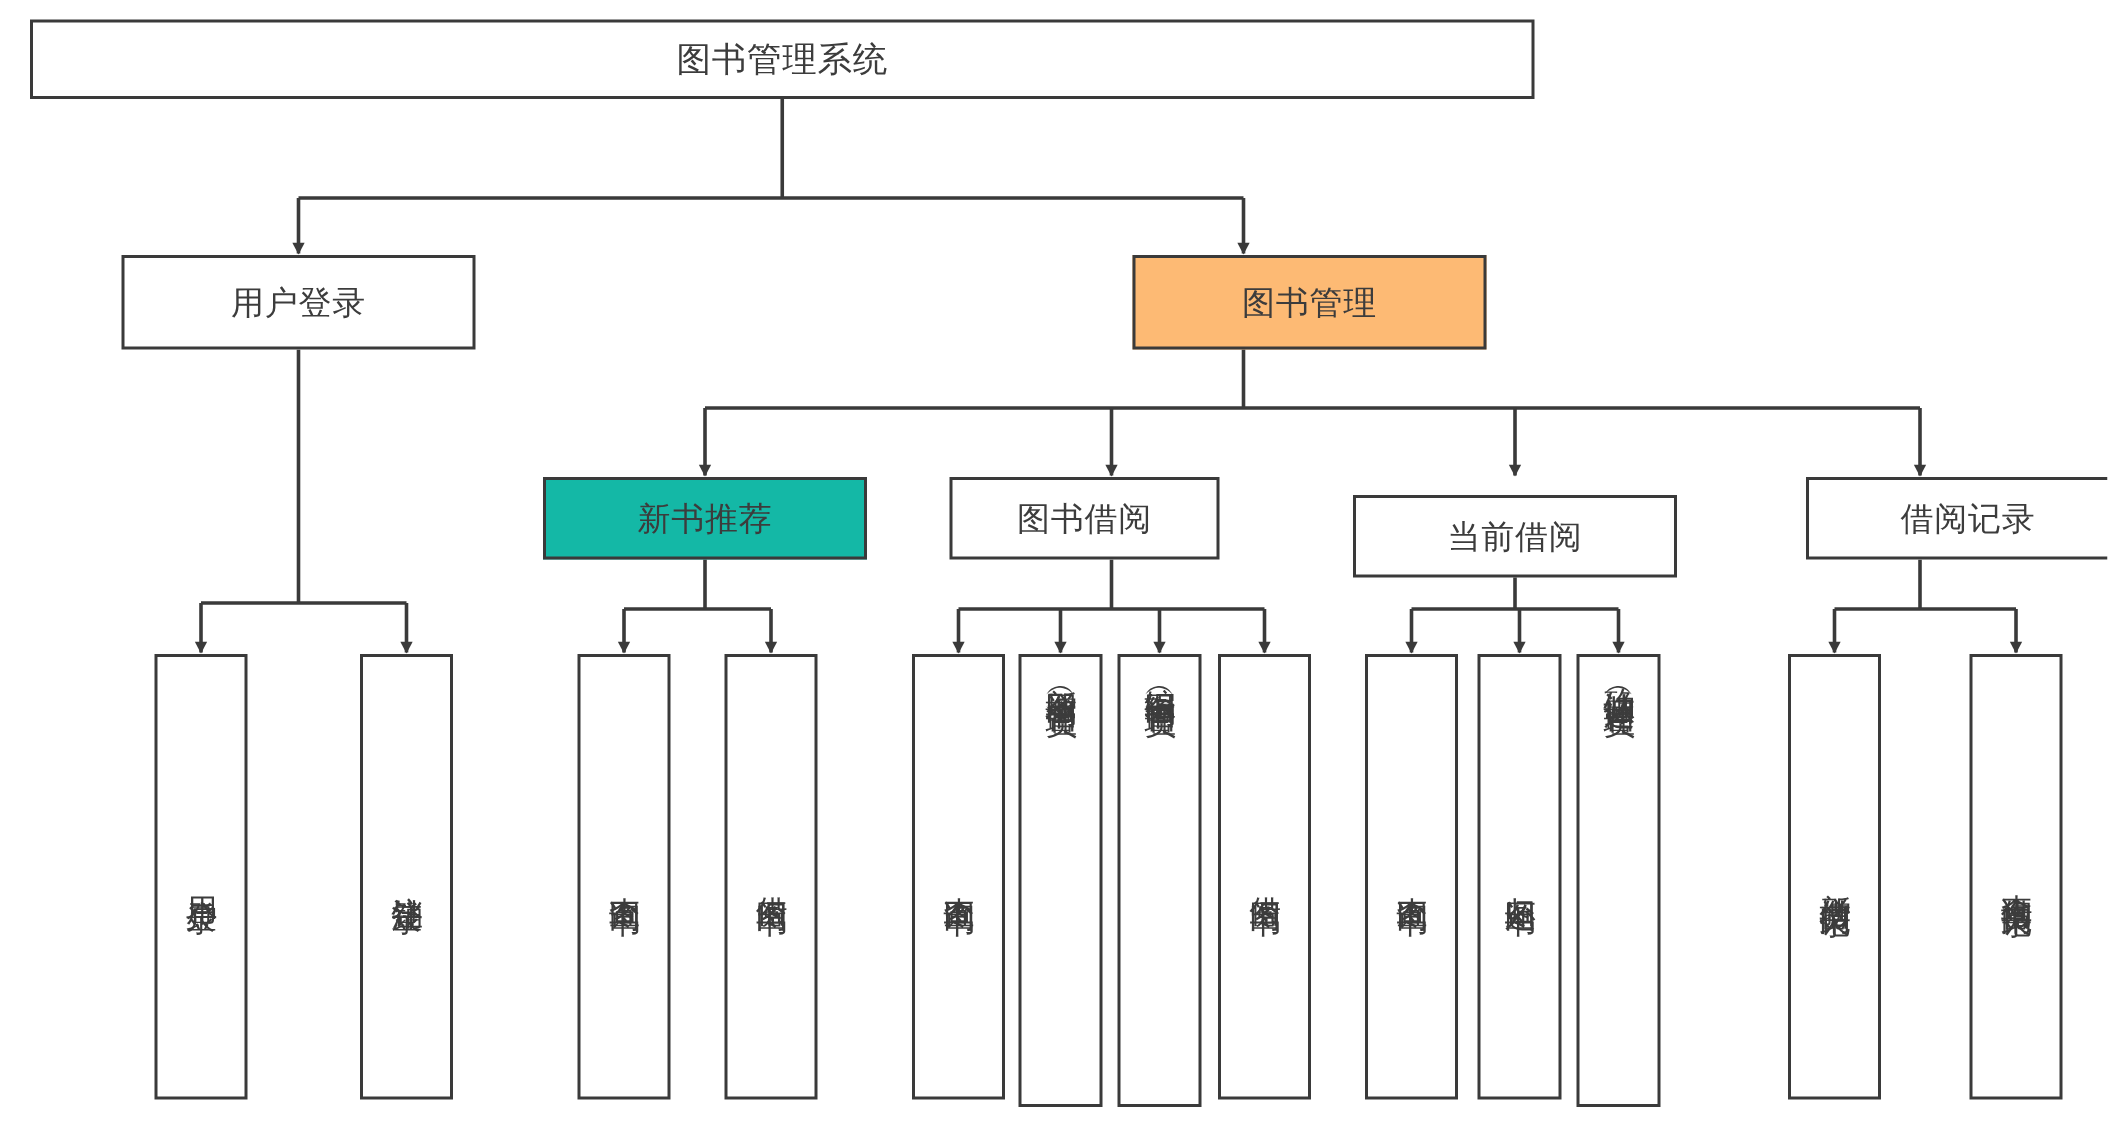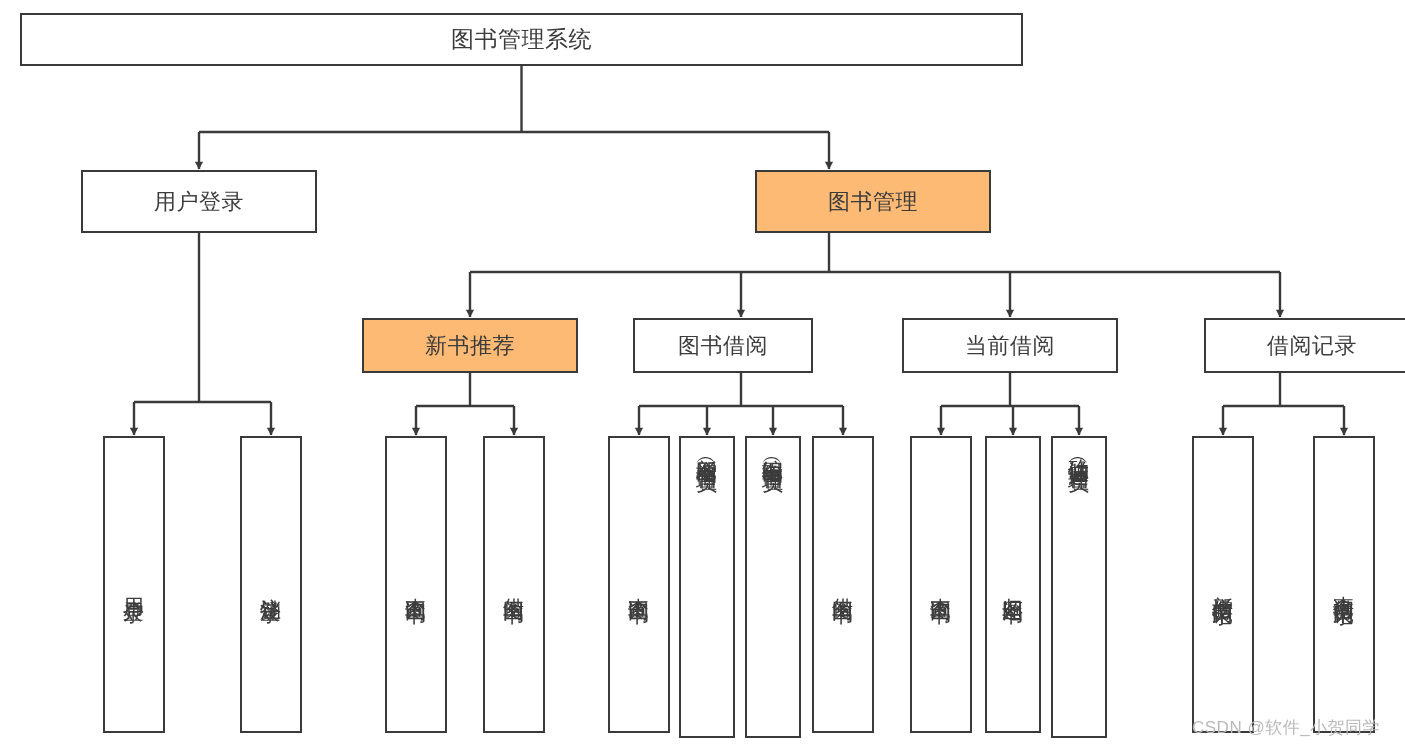--- a/index.html
+++ b/index.html
@@ -127,27 +127,27 @@
   <div id="node-layer">
       <div class="node horiz root" id="node-root" style="left: 20px; top: 13px; width: 1003px; height: 53px; border-color: rgb(58, 58, 58); background: rgb(255, 255, 255); color: rgb(60, 60, 60);">
         <span class="label">图书管理系统</span>
       </div>
       <div class="node horiz" id="node-login" style="left: 81px; top: 170px; width: 236px; height: 63px; border-color: rgb(58, 58, 58); background: rgb(255, 255, 255); color: rgb(60, 60, 60);">
         <span class="label">用户登录</span>
       </div>
       <div class="node horiz" id="node-bookmgmt" style="left: 711px; top: 170px; width: 236px; height: 63px; border-color: rgb(58, 58, 58); background: #fdba74; color: rgb(60, 60, 60); margin-left: 44px;">
         <span class="label">图书管理</span>
       </div>
-      <div class="node horiz" id="node-newbook" style="left: 362px; top: 318px; width: 216px; height: 55px; border-color: rgb(58, 58, 58); background: #fdba74; color: rgb(60, 60, 60);">
+      <div class="node horiz" id="node-newbook" style="left: 362px; top: 318px; width: 216px; height: 55px; border-color: rgb(58, 58, 58); background: #14b8a6; color: rgb(60, 60, 60);">
         <span class="label">新书推荐</span>
       </div>
       <div class="node horiz" id="node-borrow" style="left: 633px; top: 318px; width: 180px; height: 55px; border-color: rgb(58, 58, 58); background: rgb(255, 255, 255); color: rgb(60, 60, 60);">
         <span class="label">图书借阅</span>
       </div>
-      <div class="node horiz" id="node-current" style="left: 902px; top: 318px; width: 216px; height: 55px; border-color: rgb(58, 58, 58); background: rgb(255, 255, 255); color: rgb(60, 60, 60);">
+      <div class="node horiz" id="node-current" style="left: 902px; top: 330px; width: 216px; height: 55px; border-color: rgb(58, 58, 58); background: rgb(255, 255, 255); color: rgb(60, 60, 60);">
         <span class="label">当前借阅</span>
       </div>
       <div class="node horiz" id="node-records" style="left: 1172px; top: 318px; width: 216px; height: 55px; border-color: rgb(58, 58, 58); background: rgb(255, 255, 255); color: rgb(60, 60, 60); margin-left: 32px;">
         <span class="label">借阅记录</span>
       </div>
       <div class="node vert mid" id="node-l-login" style="left: 103px; top: 436px; width: 62px; height: 297px; border-color: rgb(58, 58, 58); background: rgb(255, 255, 255); color: rgb(60, 60, 60);">
         <span class="label">用户登录</span>
       </div>
       <div class="node vert mid" id="node-l-logout" style="left: 240px; top: 436px; width: 62px; height: 297px; border-color: rgb(58, 58, 58); background: rgb(255, 255, 255); color: rgb(60, 60, 60);">
         <span class="label">注销登录</span>
@@ -180,14 +180,13 @@
         <span class="label">确认归还（管理员）</span>
       </div>
       <div class="node vert mid" id="node-l-addrec" style="left: 1192px; top: 436px; width: 62px; height: 297px; border-color: rgb(58, 58, 58); background: rgb(255, 255, 255); color: rgb(60, 60, 60);">
         <span class="label">新增借阅记录</span>
       </div>
       <div class="node vert mid" id="node-l-qrec" style="left: 1313px; top: 436px; width: 62px; height: 297px; border-color: rgb(58, 58, 58); background: rgb(255, 255, 255); color: rgb(60, 60, 60);">
         <span class="label">查询借阅记录</span>
       </div>
     </div>
 
-  <div class="watermark" style="left:1192px; top:716px;">CSDN @软件_小贺同学</div>
 </div>
 
 </body></html>

